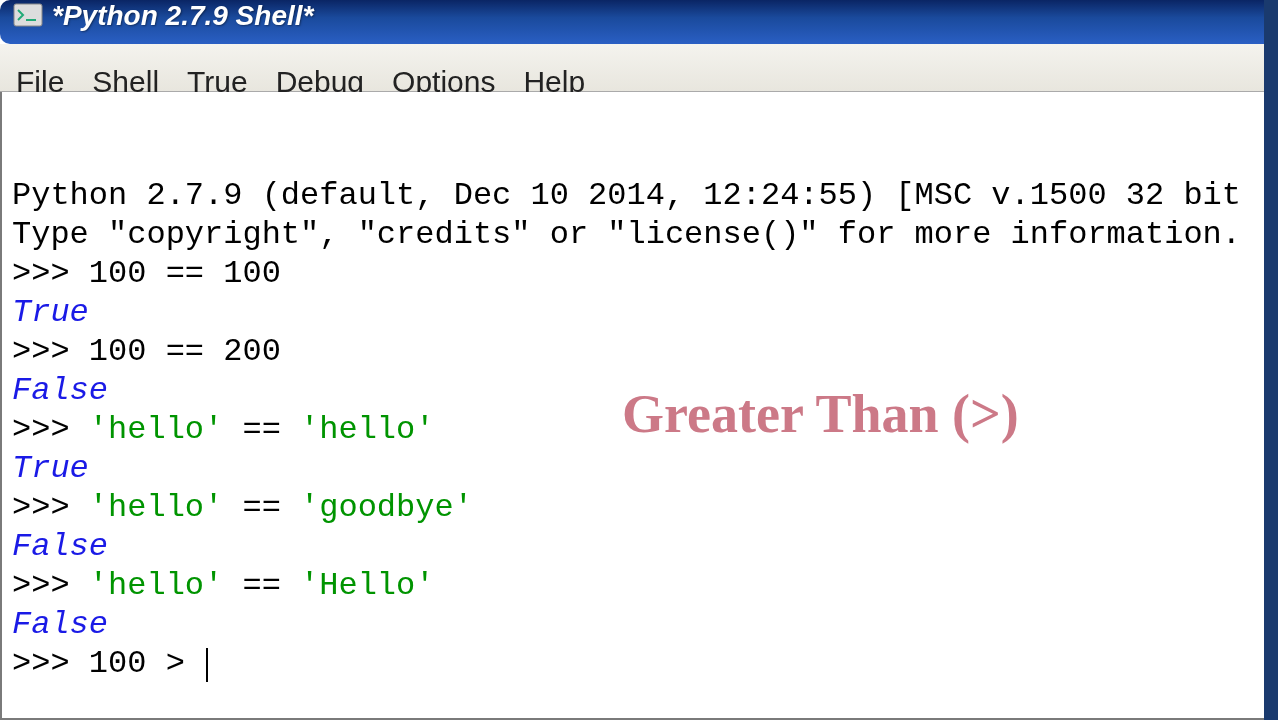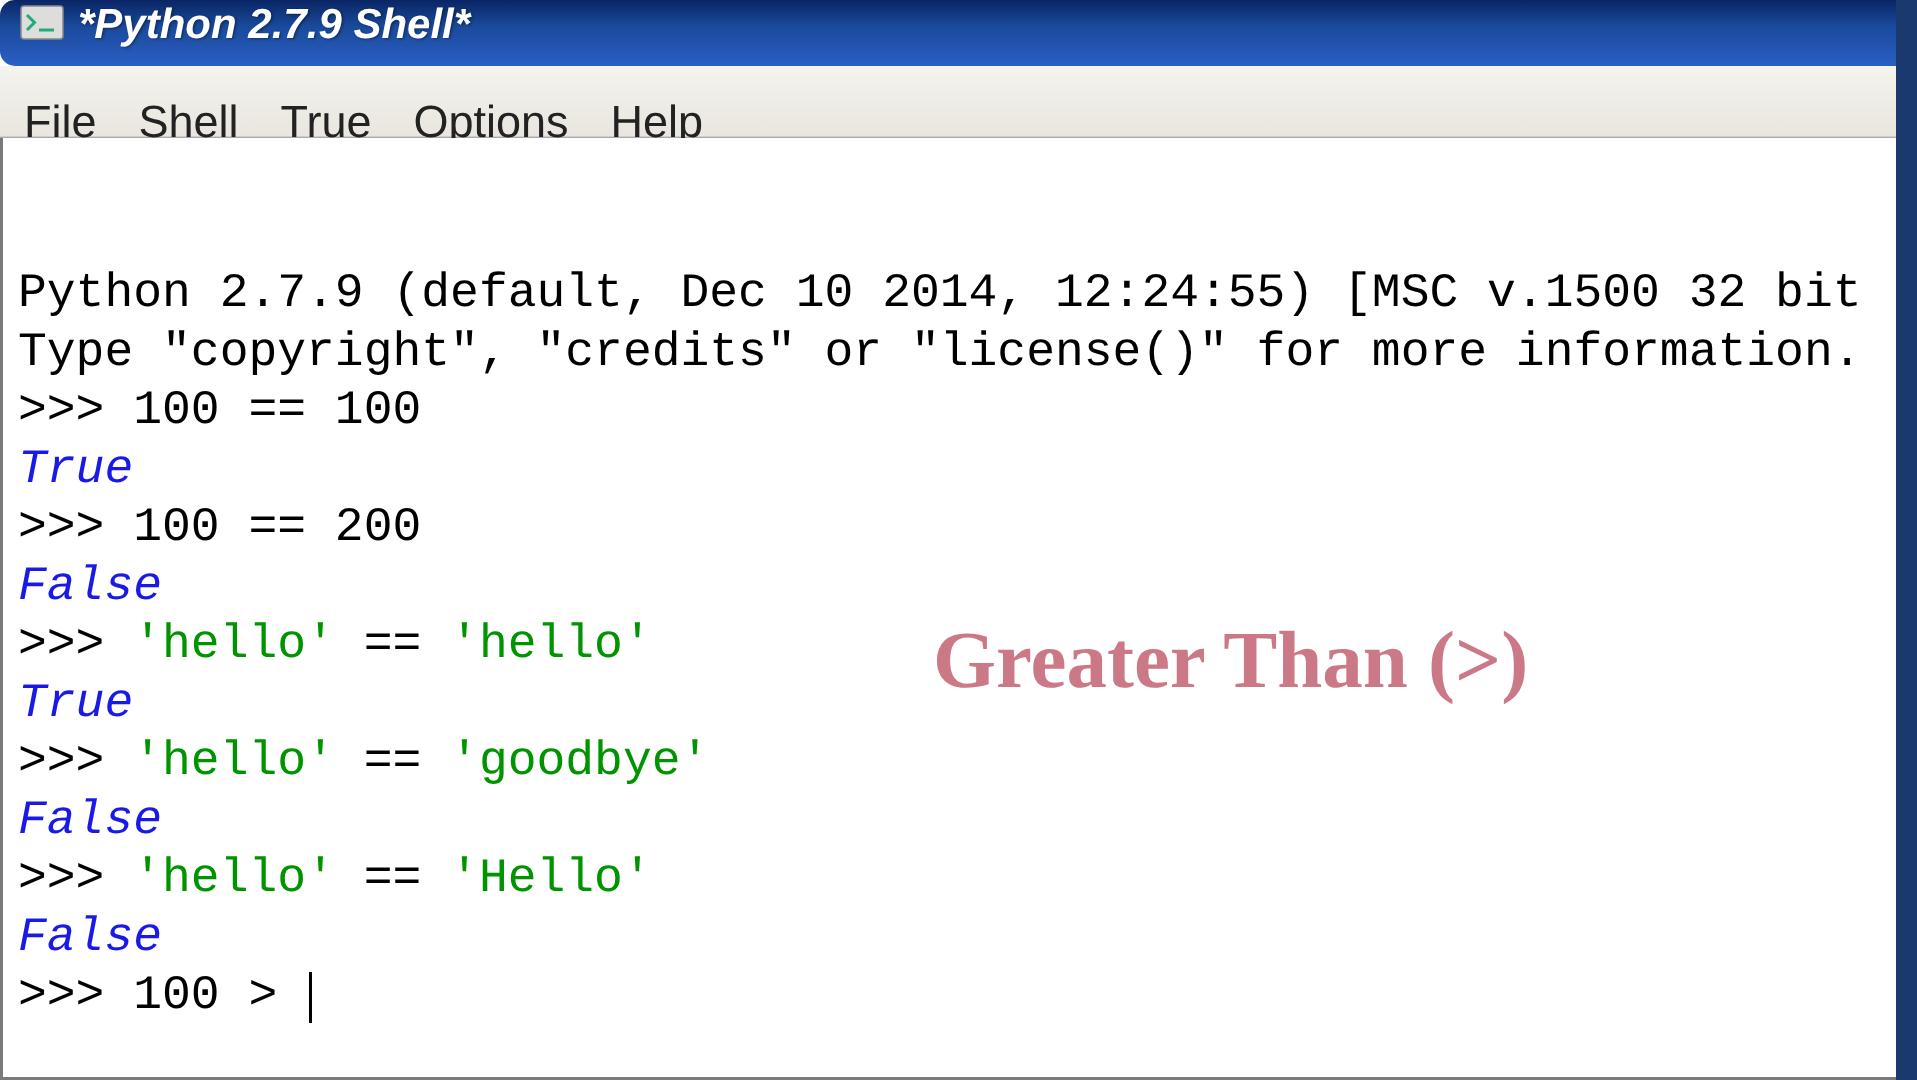--- a/index.html
+++ b/index.html
@@ -73,21 +73,21 @@
     .cursor-caret {
       display: inline-block;
       width: 2px;
       height: 34px;
       background: #000;
       vertical-align: text-bottom;
       margin-left: 2px;
     }
     .overlay-annotation {
       position: absolute;
-      top: 316px;
+      top: 290px;
       left: 620px;
       font-family: "Georgia", serif;
       font-size: 54px;
       font-weight: bold;
       color: #c76b7b;
       text-shadow: 0 0 1px #fff, 1px 1px 0 #fff;
       white-space: nowrap;
       opacity: 0.9;
     }
     .right-edge {
@@ -110,20 +110,21 @@
       <path d="M14 20 h10" stroke="#2a7" stroke-width="2"></path>
     </svg>
   </span>
   <span class="titlebar-text">*Python 2.7.9 Shell*</span>
 </div>
 
 <div class="menubar">
   <span class="menubar-item">File</span>
   <span class="menubar-item">Shell</span>
   <span class="menubar-item">True</span>
+  <span class="menubar-item">Debug</span>
   <span class="menubar-item">Options</span>
   <span class="menubar-item">Help</span>
 </div>
 
 <div class="shell-body" id="shell-body">
   <div class="line"><span class="black">Python 2.7.9 (default, Dec 10 2014, 12:24:55) [MSC v.1500 32 bit</span></div><div class="line"><span class="black">Type "copyright", "credits" or "license()" for more information.</span></div><div class="line"><span class="prompt">&gt;&gt;&gt; </span><span class="black">100 == 100</span></div><div class="line"><span class="blue">True</span></div><div class="line"><span class="prompt">&gt;&gt;&gt; </span><span class="black">100 == 200</span></div><div class="line"><span class="blue">False</span></div><div class="line"><span class="prompt">&gt;&gt;&gt; </span><span class="green">'hello'</span><span class="black"> == </span><span class="green">'hello'</span></div><div class="line"><span class="blue">True</span></div><div class="line"><span class="prompt">&gt;&gt;&gt; </span><span class="green">'hello'</span><span class="black"> == </span><span class="green">'goodbye'</span></div><div class="line"><span class="blue">False</span></div><div class="line"><span class="prompt">&gt;&gt;&gt; </span><span class="green">'hello'</span><span class="black"> == </span><span class="green">'Hello'</span></div><div class="line"><span class="blue">False</span></div><div class="line"><span class="prompt">&gt;&gt;&gt; </span><span class="black">100 &gt; </span><span class="cursor-caret"></span></div><div class="overlay-annotation">Greater Than (&gt;)</div>
 </div>
 
 <div class="right-edge"></div>
 

